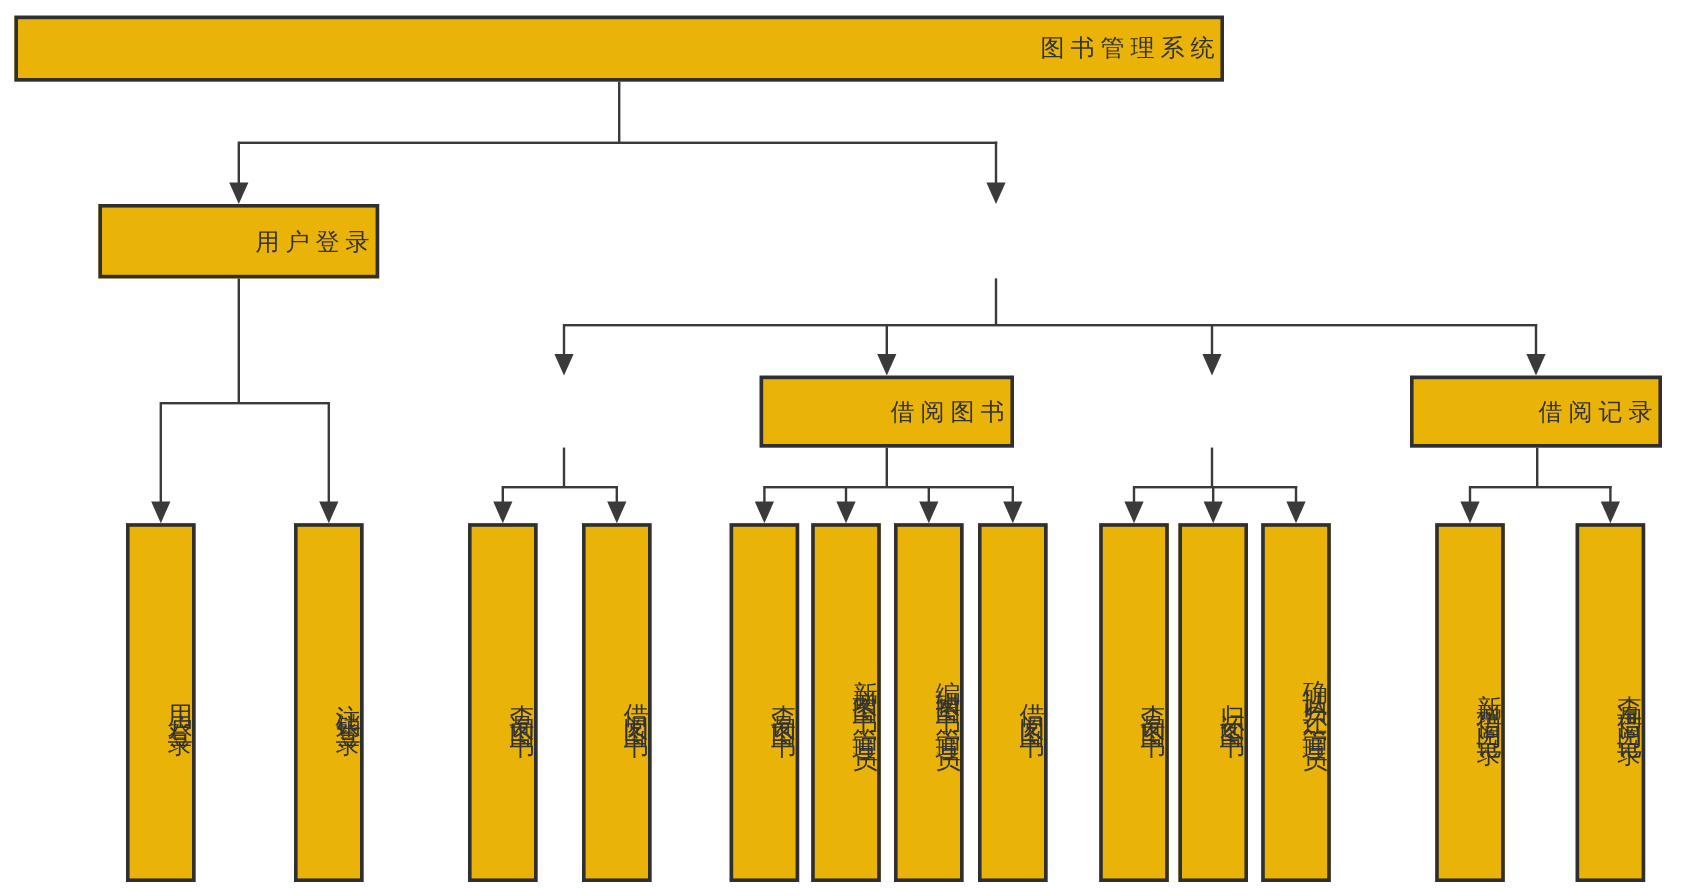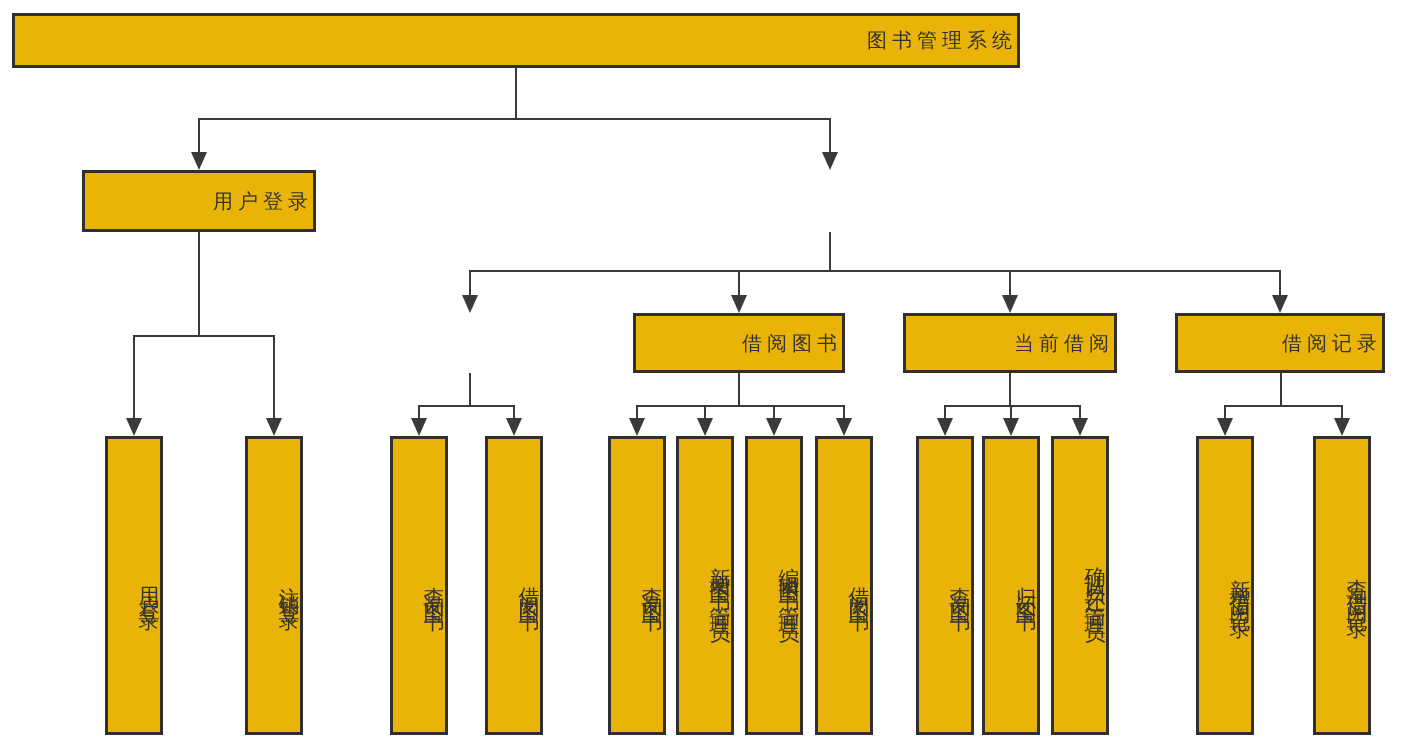--- a/index.html
+++ b/index.html
@@ -89,23 +89,20 @@
   <div class="vline" style="left:738px;top:270px;height:27px"></div>
   <div class="arrow" style="left:731px;top:295px"></div>
   <div class="vline" style="left:1009px;top:270px;height:27px"></div>
   <div class="arrow" style="left:1002px;top:295px"></div>
   <div class="vline" style="left:1279px;top:270px;height:27px"></div>
   <div class="arrow" style="left:1272px;top:295px"></div>
 
   <div class="node" style="left:633px;top:313px;width:212px;height:60px">
     <span class="label-h">借阅图书</span>
   </div>
-  <div class="node" style="left:903px;top:313px;width:214px;height:60px">
-    <span class="label-h">当前借阅</span>
-  </div>
   <div class="node" style="left:1175px;top:313px;width:210px;height:60px">
     <span class="label-h">借阅记录</span>
   </div>
 
   <div class="vline" style="left:469px;top:373px;height:33px"></div>
   <div class="hline" style="left:419px;top:405px;width:96px"></div>
   <div class="vline" style="left:418px;top:405px;height:15px"></div>
   <div class="arrow" style="left:411px;top:418px"></div>
   <div class="vline" style="left:513px;top:405px;height:15px"></div>
   <div class="arrow" style="left:506px;top:418px"></div>

